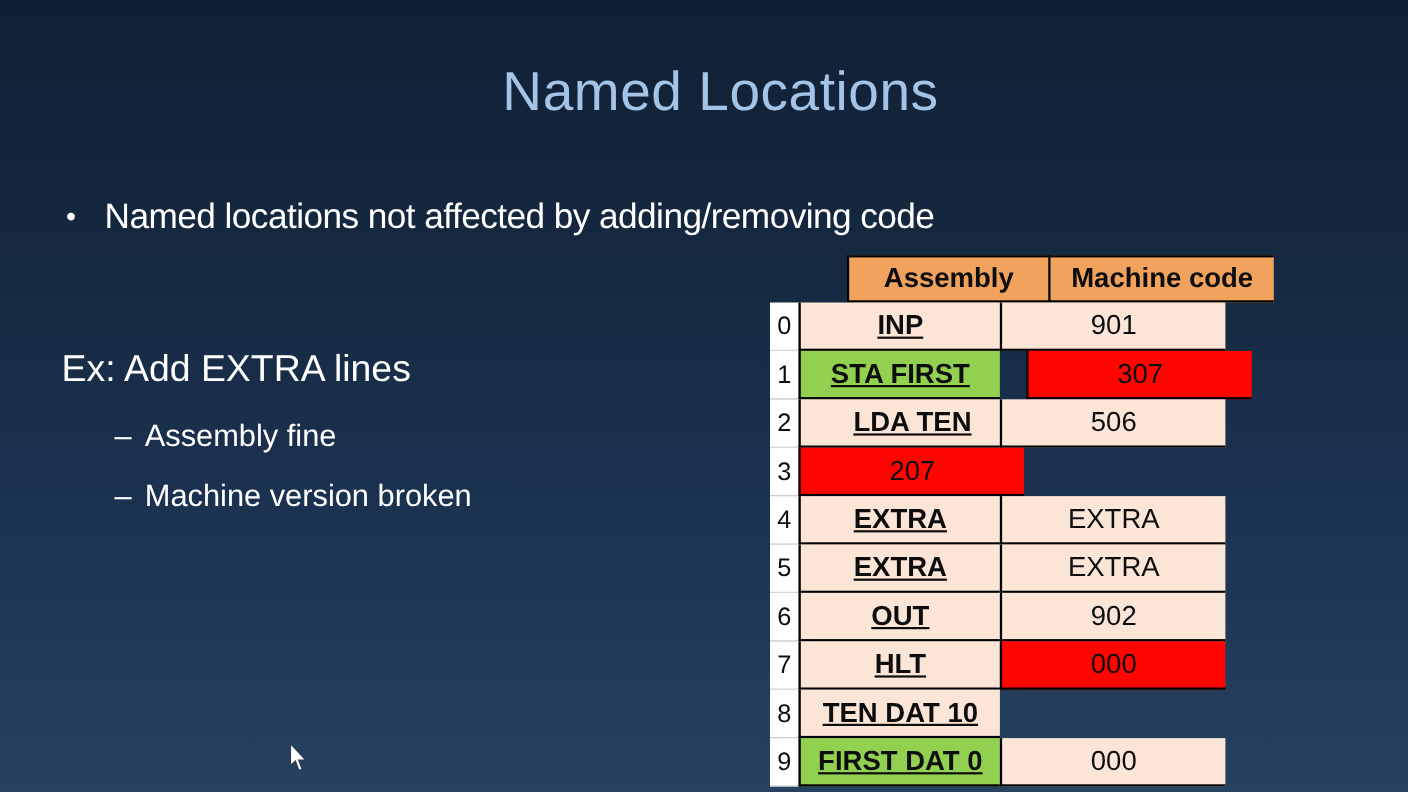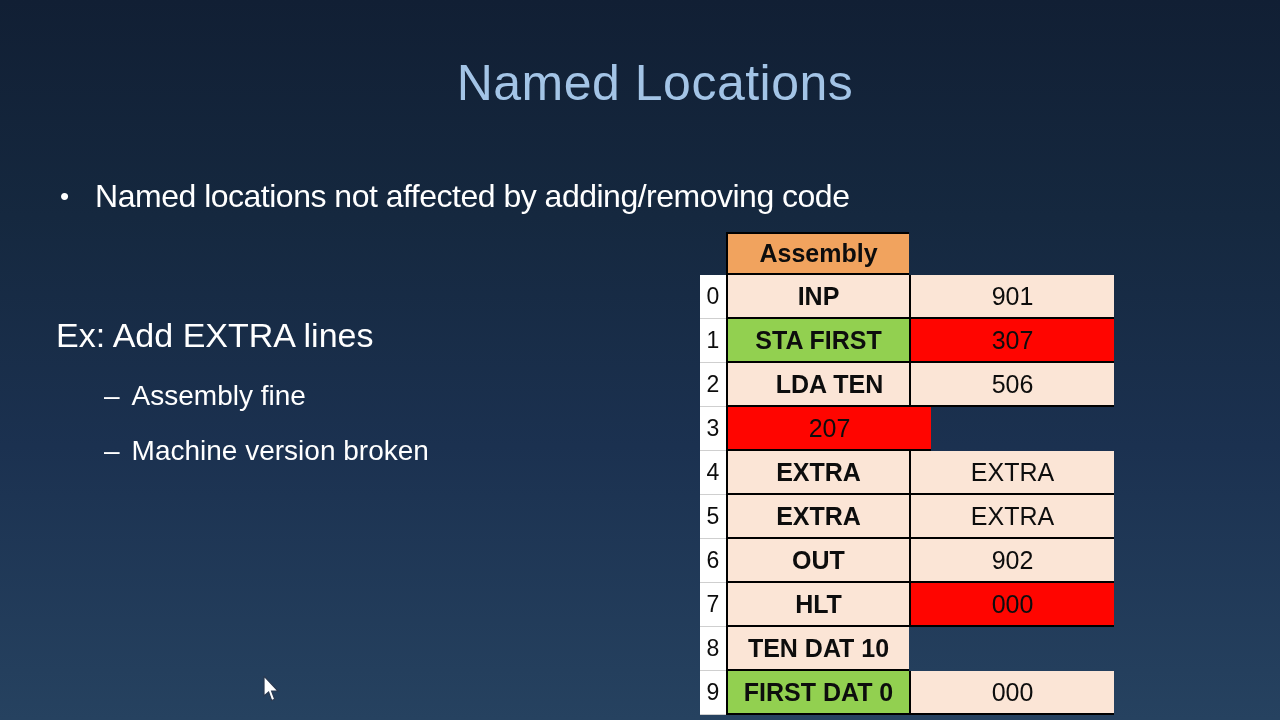--- a/index.html
+++ b/index.html
@@ -35,33 +35,33 @@
 
   
   .lmc-table { position:absolute; left:700px; top:232px; }
   .thead-row, .trow { display:flex; }
   .spacer-cell { width:26px; background:transparent; }
   .hcell {
     height:43px; display:flex; align-items:center; justify-content:center;
     font-size:25px; font-weight:bold; color:#0d0d0d;
     border:2px solid #000; border-right:none;
   }
-  .hcell.h-asm { width:183px; }
+  .hcell.h-asm { width:183px;margin-left:44px; }
   .hcell.h-code { width:205px; border-left-width:2px; }
   .cell {
     height:44px; display:flex; align-items:center; justify-content:center;
     font-size:25px; color:#0d0d0d;
   }
   .num {
     width:26px; background:#FFFFFF; font-size:23px;
     border-bottom:1px solid #cfcfcf;
   }
   .asm {
     width:183px; font-weight:bold;
-    border-left:2px solid #000; border-bottom:2px solid #000;
+    border-left:2px solid #000; border-bottom:2px solid #000;text-decoration:underline;
   }
   .code {
     width:205px;
     border-left:2px solid #000; border-bottom:2px solid #000;
   }
 
   .cursor { position:absolute; left:263px; top:676px; width:18px; height:26px; }
 </style>
 </head>
 <body>
@@ -83,32 +83,33 @@
   </div>
   <div class="sub-bullet sub-2">
     <span class="dash">–</span>
     <span>Machine version broken</span>
   </div>
 
   <div class="lmc-table">
     <div class="thead-row">
       <div class="spacer-cell"></div>
       <div class="hcell h-asm" style="background: rgb(241, 163, 94);">Assembly</div>
+      <div class="hcell h-code" style="background: rgb(241, 163, 94);">Machine code</div>
     </div>
     <div id="table-body">
   <div class="trow">
     <div class="cell num">0</div>
     <div class="cell asm" style="background: rgb(251, 229, 214);">INP</div>
     <div class="cell code" style="background: rgb(251, 229, 214);">901</div>
   </div>
 
   <div class="trow">
     <div class="cell num">1</div>
     <div class="cell asm" style="background: rgb(146, 208, 80);">STA FIRST</div>
-    <div class="cell code" style="background: rgb(255, 5, 0);">307</div>
+    <div class="cell code" style="background: rgb(255, 5, 0); margin-left: 24px;">307</div>
   </div>
 
   <div class="trow">
     <div class="cell num">2</div>
     <div class="cell asm" style="background: rgb(251, 229, 214); padding-left: 22px;">LDA TEN</div>
     <div class="cell code" style="background: rgb(251, 229, 214);">506</div>
   </div>
 
   <div class="trow">
     <div class="cell num">3</div>

